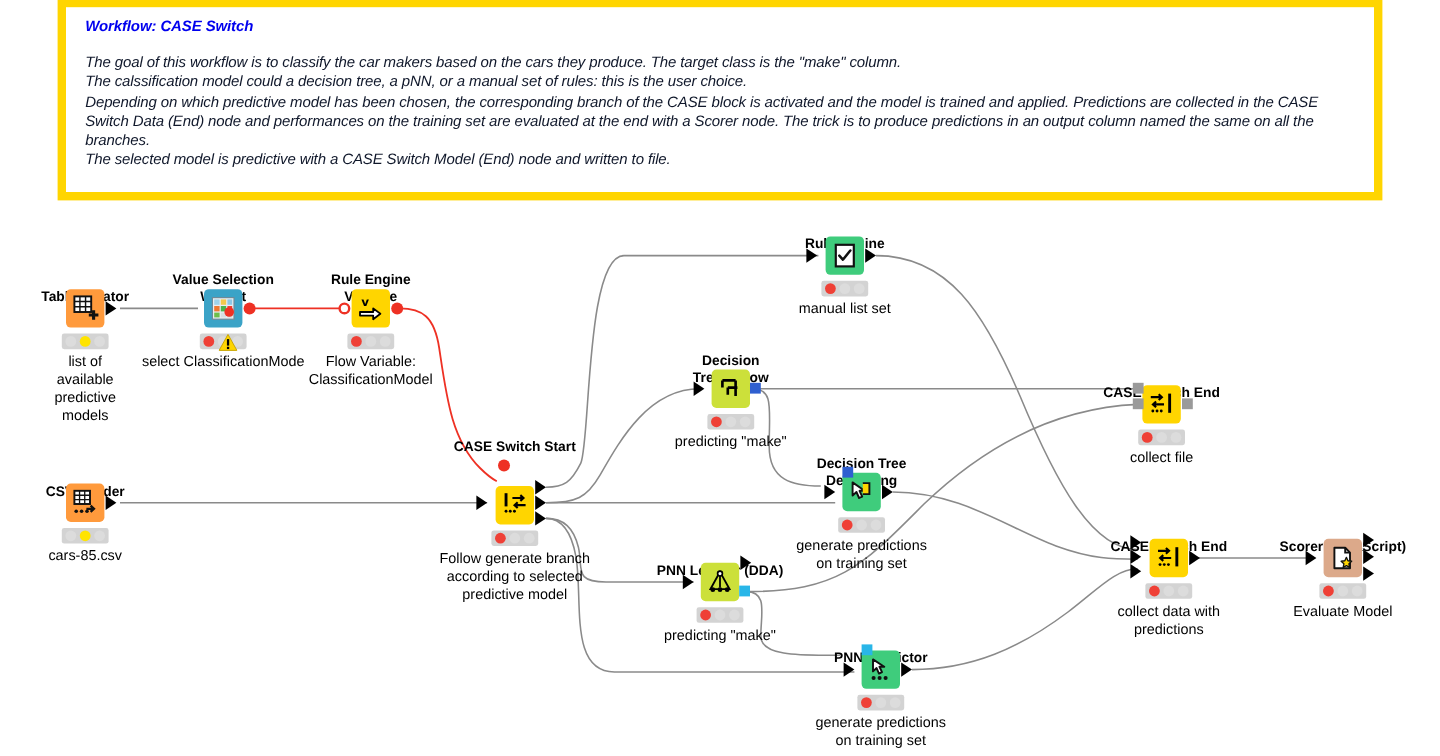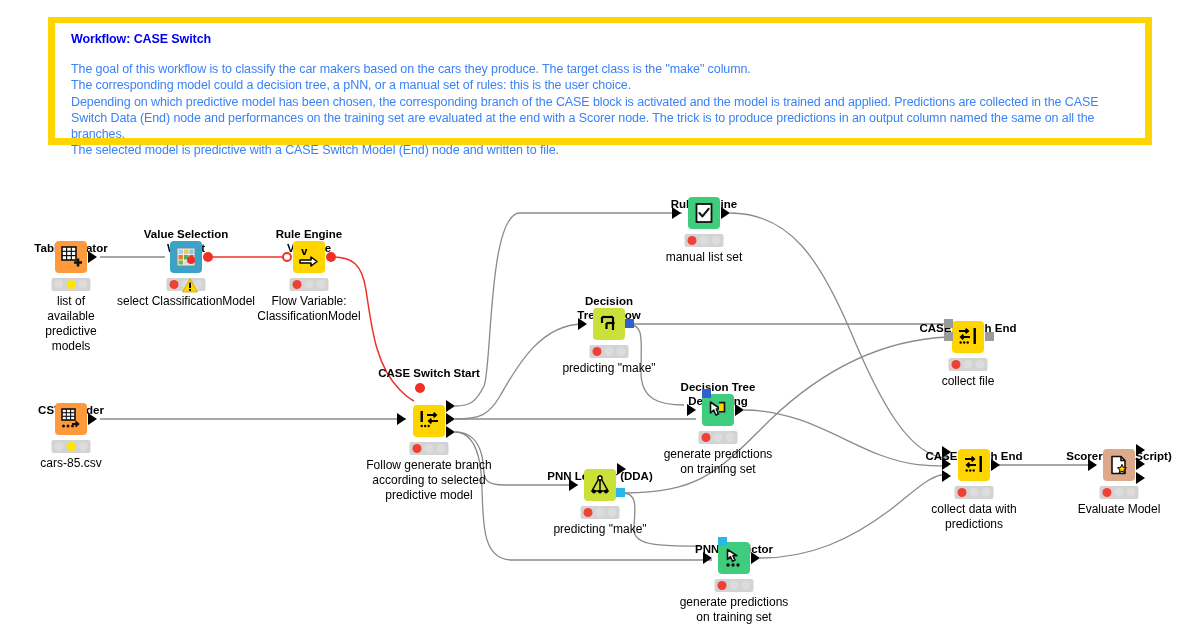--- a/index.html
+++ b/index.html
@@ -9,36 +9,37 @@
     background:#ffffff;
     font-family:"Liberation Sans", sans-serif;
     overflow:hidden;
     position:relative;
   }
   #canvas{position:absolute;left:0;top:0;width:1200px;height:630px;}
 
   
   .annotation{
     position:absolute;
-    left:48px;top:17px;width:1104px;height:128px;
+    left:48px;top:0px;width:1104px;height:167px;
     background:#FFD500;
     box-sizing:border-box;
     padding:6px 7px 7px 7px;
+    font-style:italic;
   }
   .annotation-inner{
     background:#ffffff;width:100%;height:100%;
     box-sizing:border-box;
     padding:9px 12px 8px 16px;
   }
   .annotation-title{
     color:#0000ee;font-weight:bold;font-size:12.5px;
     letter-spacing:-0.1px;margin:0 0 15px 0;
   }
   .annotation-body{
-    color:#3b82f6;font-size:12.5px;line-height:16.3px;
+    color:#0f172a;font-size:12.5px;line-height:16.3px;
     letter-spacing:-0.1px;
   }
   .annotation-body p{margin:0;}
 
   
   #wires{position:absolute;left:0;top:0;width:1200px;height:630px;pointer-events:none;}
 
   
   .node{position:absolute;width:0;height:0;}
   .node-title{
@@ -89,21 +90,21 @@
 </head>
 <body>
 
 <div id="canvas">
 
   <div class="annotation">
     <div class="annotation-inner">
       <div class="annotation-title">Workflow: CASE Switch</div>
       <div class="annotation-body">
         <p>The goal of this workflow is to classify the car makers based on the cars they produce. The target class is the "make" column.</p>
-        <p>The corresponding model could a decision tree, a pNN, or a manual set of rules: this is the user choice.</p>
+        <p>The calssification model could a decision tree, a pNN, or a manual set of rules: this is the user choice.</p>
         <p>Depending on which predictive model has been chosen, the corresponding branch of the CASE block is activated and the model is trained and applied. Predictions are collected in the CASE Switch Data (End) node and performances on the training set are evaluated at the end with a Scorer node. The trick is to produce predictions in an output column named the same on all the branches.</p>
         <p>The selected model is predictive with a CASE Switch Model (End) node and written to file.</p>
       </div>
     </div>
   </div>
 
   <svg id="wires" viewBox="0 0 1200 630">
     <g fill="none" stroke="#8a8a8a" stroke-width="1.3">
 
       <path d="M100,257 L165,257"></path>
@@ -197,21 +198,21 @@
       <div class="lamp"></div>
       <div class="lamp"></div>
     </div>
     <div class="warn">
       <svg width="16" height="15" viewBox="0 0 16 15">
         <path d="M8,0.7 L15.4,14 L0.6,14 Z" fill="#FFD500" stroke="#c8a400" stroke-width="0.8"></path>
         <rect x="7.1" y="4.6" width="1.9" height="5.4" fill="#000"></rect>
         <rect x="7.1" y="11" width="1.9" height="1.9" fill="#000"></rect>
       </svg>
     </div>
-    <div class="node-caption">select ClassificationModel</div>
+    <div class="node-caption">select ClassificationMode</div>
   </div>
 
   <div class="node" style="left:309px;top:257px;">
     <div class="node-title">Rule Engine
 Variable</div>
     <div class="node-box" style="background:#FFD500;">
       <svg width="24" height="24" viewBox="0 0 24 24">
         <text x="4" y="10" font-family="DejaVu Sans, sans-serif" font-size="10" font-weight="bold" fill="#000">v</text>
         <path d="M3,15 h11 v-3 l6,4.5 l-6,4.5 v-3 h-11 z" fill="#fff" stroke="#000" stroke-width="1.5" stroke-linejoin="round"></path>
       </svg>

